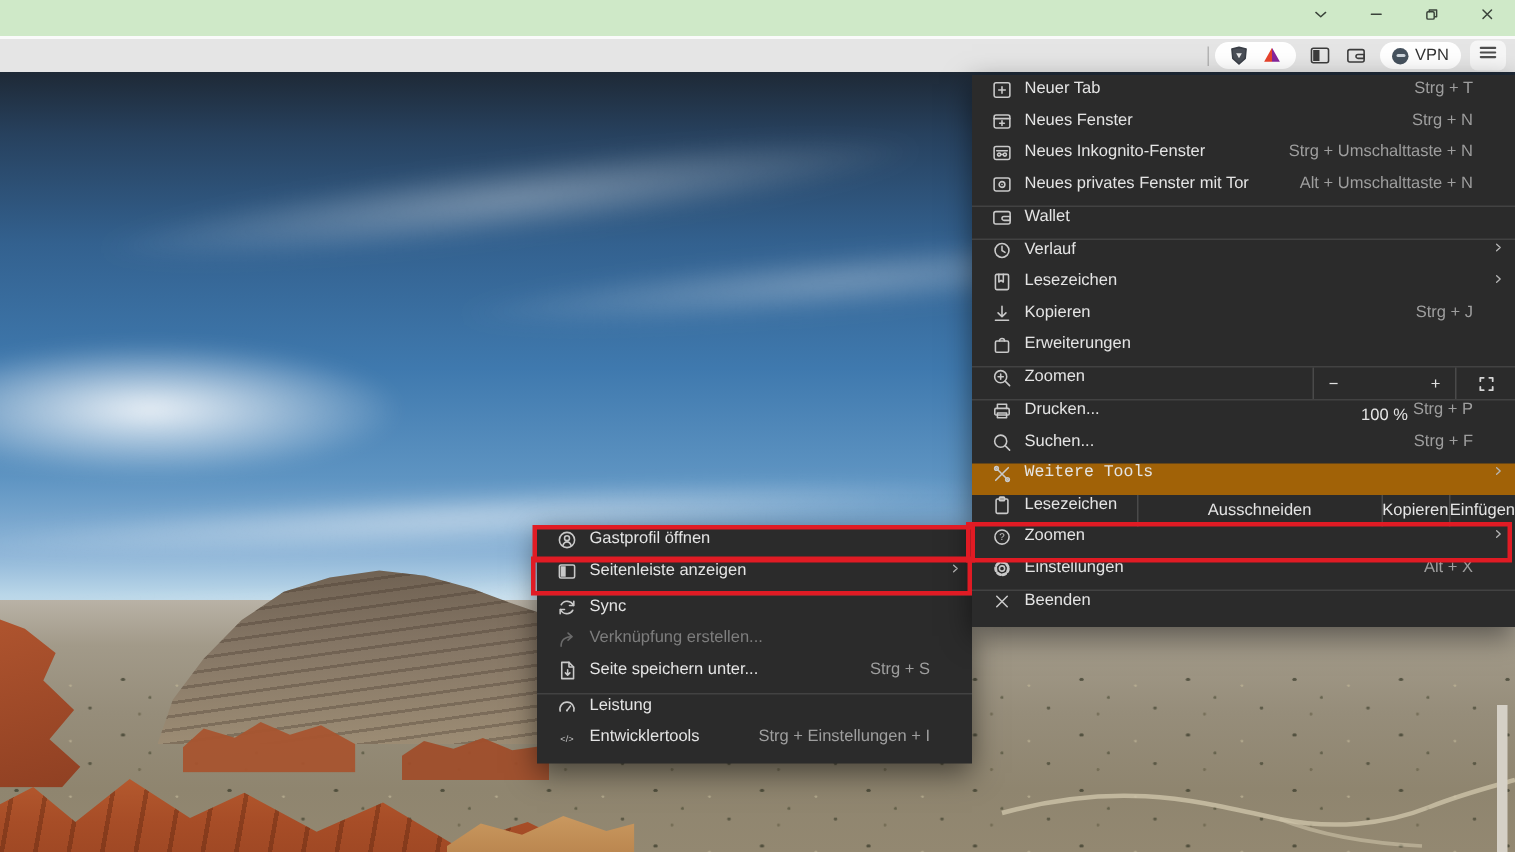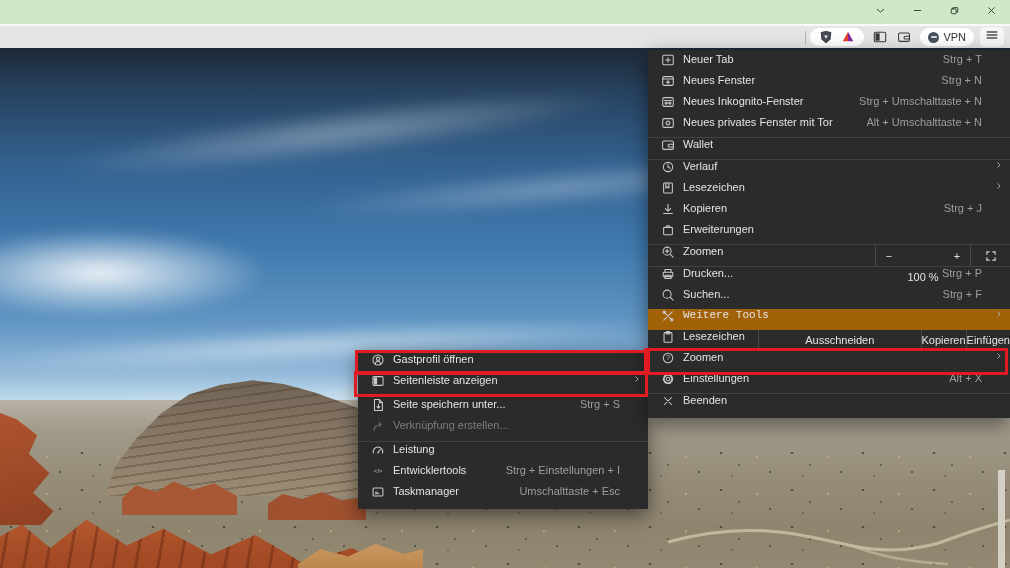--- a/index.html
+++ b/index.html
@@ -347,60 +347,59 @@
         <span class="mi-arrow">
           <svg viewBox="0 0 16 16">
             <use href="#i-chevron"></use>
           </svg>
         </span>
       </div>
       <div class="menu-sep"></div>
       <div class="menu-item">
         <span class="mi-icon">
           <svg viewBox="0 0 16 16">
+            <use href="#i-sync"></use>
+          </svg>
+        </span>
+        <span class="mi-label">Sync</span>
+      </div>
+      <div class="menu-item disabled">
+        <span class="mi-icon">
+          <svg viewBox="0 0 16 16">
+            <use href="#i-shortcut"></use>
+          </svg>
+        </span>
+        <span class="mi-label">Verknüpfung erstellen...</span>
+      </div>
+      <div class="menu-item">
+        <span class="mi-icon">
+          <svg viewBox="0 0 16 16">
             <use href="#i-save-page"></use>
           </svg>
         </span>
         <span class="mi-label">Seite speichern unter...</span>
         <span class="mi-short">Strg + S</span>
       </div>
-      <div class="menu-item disabled">
-        <span class="mi-icon">
-          <svg viewBox="0 0 16 16">
-            <use href="#i-shortcut"></use>
-          </svg>
-        </span>
-        <span class="mi-label">Verknüpfung erstellen...</span>
-      </div>
       <div class="menu-sep"></div>
       <div class="menu-item">
         <span class="mi-icon">
           <svg viewBox="0 0 16 16">
             <use href="#i-performance"></use>
           </svg>
         </span>
         <span class="mi-label">Leistung</span>
       </div>
       <div class="menu-item">
         <span class="mi-icon">
           <svg viewBox="0 0 16 16">
             <use href="#i-devtools"></use>
           </svg>
         </span>
         <span class="mi-label">Entwicklertools</span>
         <span class="mi-short">Strg + Einstellungen + I</span>
-      </div>
-      <div class="menu-item">
-        <span class="mi-icon">
-          <svg viewBox="0 0 16 16">
-            <use href="#i-taskmanager"></use>
-          </svg>
-        </span>
-        <span class="mi-label">Taskmanager</span>
-        <span class="mi-short">Umschalttaste + Esc</span>
       </div>
     </div>
   <div class="menu main-menu" id="main-menu">
       <div class="menu-item">
         <span class="mi-icon">
           <svg viewBox="0 0 16 16">
             <use href="#i-new-tab"></use>
           </svg>
         </span>
         <span class="mi-label">Neuer Tab</span>

